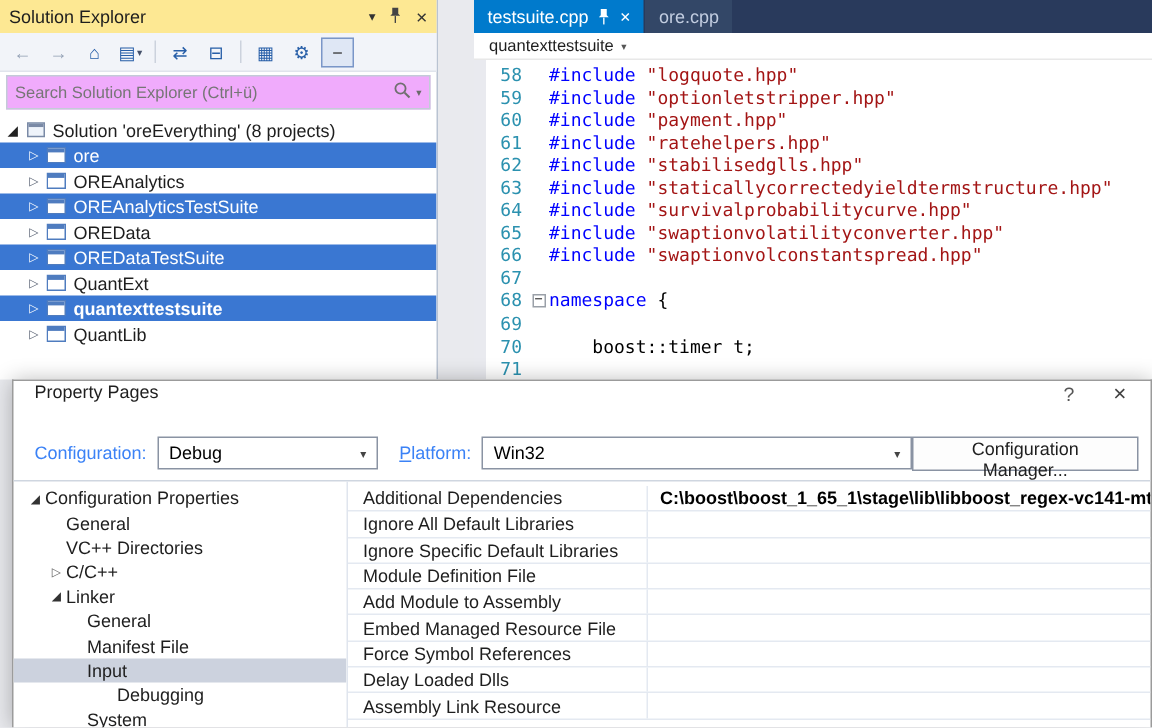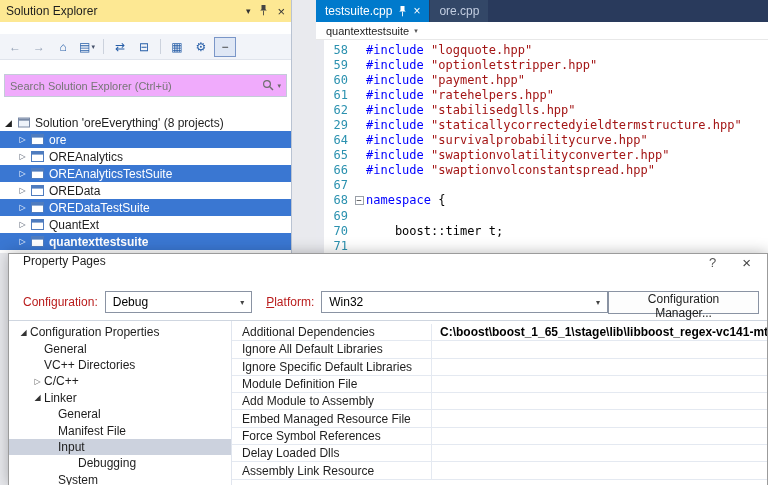--- a/index.html
+++ b/index.html
@@ -9,21 +9,20 @@
     font-family: "Liberation Sans", sans-serif;
     background: #e9eaee;
     overflow: hidden;
   }
 
   
   #solution-explorer {
     position: absolute; left: 0; top: 0; width: 292px; height: 253px;
     background: #fff; display: flex; flex-direction: column;
     border-right: 1px solid #b9c3d2;
-    gap: 12px;
   }
   .se-title {
     height: 22px; flex: none; background: #fde893;
     display: flex; align-items: center; padding: 0 6px;
     font-size: 12px; color: #1e1e1e;
   }
   .se-title-icons { margin-left: auto; display: flex; align-items: center; gap: 9px; color: #333; }
   .se-title-icons .ti { font-size: 9px; cursor: default; }
   .se-title-icons .ti-x { font-size: 13px; }
   .se-toolbar {
@@ -103,21 +102,21 @@
     box-shadow: 0 0 14px rgba(0,0,0,.28); font-size: 12px;
   }
   .dlg-title { height: 30px; display: flex; align-items: flex-start; padding: 0 16px 0 14px; color: #1e1e1e; }
   .dlg-btns { margin-left: auto; display: flex; align-items: center; gap: 26px; color: #555; }
   .dlg-help { font-size: 13px; }
   .dlg-close { font-size: 15px; color: #444; }
   .dlg-config {
     height: 37px; display: flex; align-items: center; padding: 0 8px 0 14px;
     border-bottom: 1px solid #cfd6e0;
   }
-  .dlg-config label { font-size: 12px; color: #b91c1c; display: block; }
+  .dlg-config label { font-size: 12px; color: #3b82f6; display: block; }
   label.platform { margin-left: 14px; }
   label.platform::first-letter { text-decoration: underline; }
   .combo {
     height: 22px; border: 1px solid #8a93a3; background: #fff;
     display: flex; align-items: center; padding: 0 7px; margin-left: 7px;
   }
   .combo .val { flex: 1; white-space: nowrap; }
   .combo .caret { font-size: 8px; color: #444; margin-left: 8px; }
   #cfg-combo { width: 148px; }
   #plat-combo { width: 288px; }
@@ -298,21 +297,21 @@
     <div class="breadcrumb">
       <span>quantexttestsuite</span>
       <span class="bc-caret">▾</span>
     </div>
     <div class="code-area" id="code-lines">
         <div class="code-line"><span class="ln">58</span><span class="fold"></span><span class="src"><span class="kw">#include</span> <span class="str">"logquote.hpp"</span></span></div>
         <div class="code-line"><span class="ln">59</span><span class="fold"></span><span class="src"><span class="kw">#include</span> <span class="str">"optionletstripper.hpp"</span></span></div>
         <div class="code-line"><span class="ln">60</span><span class="fold"></span><span class="src"><span class="kw">#include</span> <span class="str">"payment.hpp"</span></span></div>
         <div class="code-line"><span class="ln">61</span><span class="fold"></span><span class="src"><span class="kw">#include</span> <span class="str">"ratehelpers.hpp"</span></span></div>
         <div class="code-line"><span class="ln">62</span><span class="fold"></span><span class="src"><span class="kw">#include</span> <span class="str">"stabilisedglls.hpp"</span></span></div>
-        <div class="code-line"><span class="ln">29</span><span class="fold"></span><span class="src"><span class="kw">#include</span> <span class="str">"staticallycorrectedyieldtermstructure.hpp"</span></span></div>
+        <div class="code-line"><span class="ln">63</span><span class="fold"></span><span class="src"><span class="kw">#include</span> <span class="str">"staticallycorrectedyieldtermstructure.hpp"</span></span></div>
         <div class="code-line"><span class="ln">64</span><span class="fold"></span><span class="src"><span class="kw">#include</span> <span class="str">"survivalprobabilitycurve.hpp"</span></span></div>
         <div class="code-line"><span class="ln">65</span><span class="fold"></span><span class="src"><span class="kw">#include</span> <span class="str">"swaptionvolatilityconverter.hpp"</span></span></div>
         <div class="code-line"><span class="ln">66</span><span class="fold"></span><span class="src"><span class="kw">#include</span> <span class="str">"swaptionvolconstantspread.hpp"</span></span></div>
         <div class="code-line"><span class="ln">67</span><span class="fold"></span><span class="src"></span></div>
         <div class="code-line"><span class="ln">68</span><span class="fold"><span class="fold-box">−</span></span><span class="src"><span class="kw">namespace</span> {</span></div>
         <div class="code-line"><span class="ln">69</span><span class="fold"></span><span class="src"></span></div>
         <div class="code-line"><span class="ln">70</span><span class="fold"></span><span class="src">    boost::timer t;</span></div>
         <div class="code-line"><span class="ln">71</span><span class="fold"></span><span class="src"></span></div>
       </div>
   </section>

